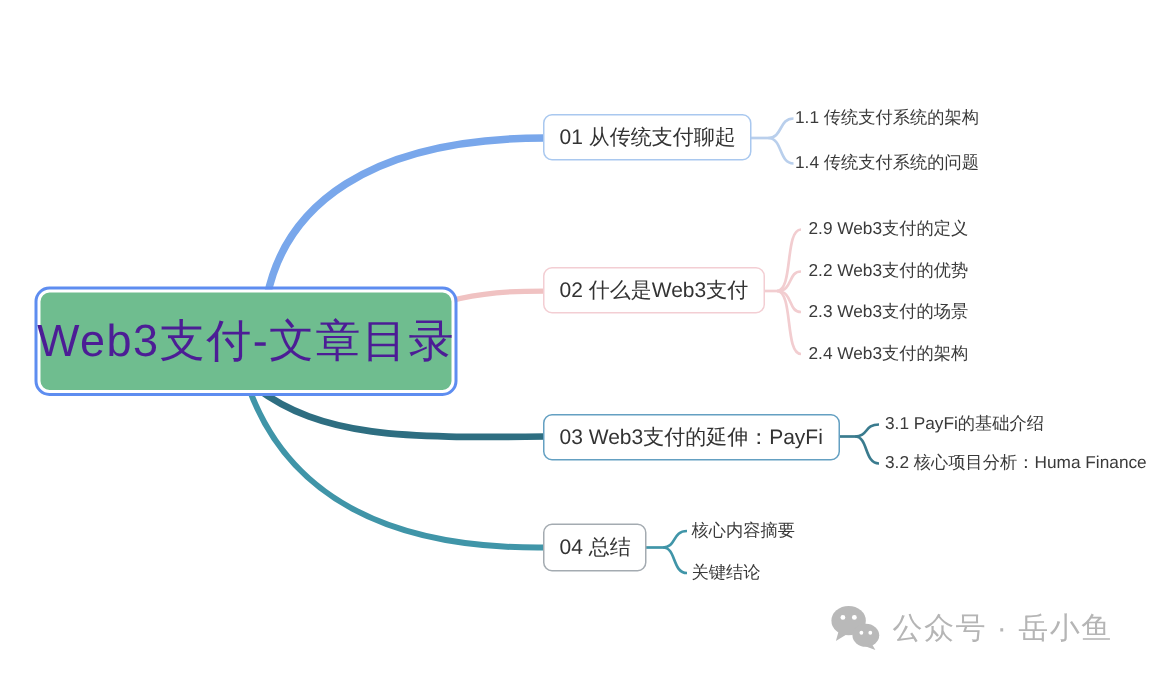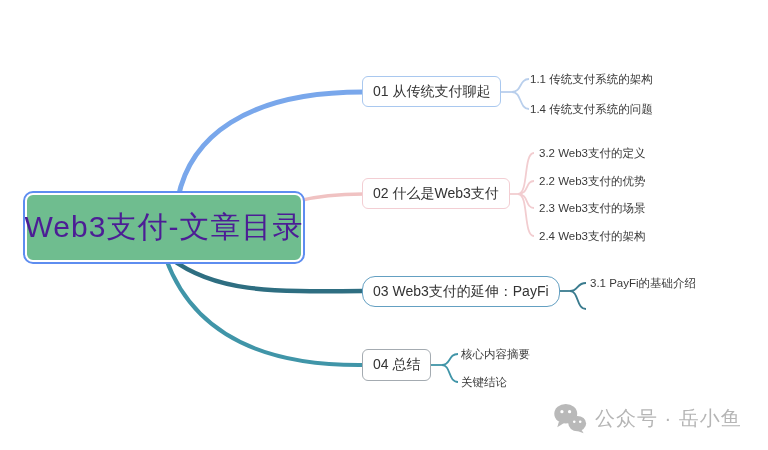--- a/index.html
+++ b/index.html
@@ -13,21 +13,21 @@
     left:25px;top:193px;width:278px;height:69px;justify-content:center;
     background:#6fbd8f;border:2px solid #ffffff;outline:2px solid #5e8df0;
     border-radius:8px;color:#4c1d95;font-size:30px;letter-spacing:1px;
   }
   .branch-node{
     background:#ffffff;border-radius:6px;color:#333333;font-size:14px;
     padding:0 10px;height:31px;border:1px solid #ccc;
   }
   .b1{left:362px;top:76px;border-color:#a9c8ef;}
   .b2{left:362px;top:178px;border-color:#f3ced3;}
-  .b3{left:362px;top:276px;border-color:#64a0c2;border-radius:13px;}
+  .b3{left:362px;top:276px;border-color:#64a0c2;}
   .b4{left:362px;top:349px;border-color:#a4abb1;height:32px;}
   .leaf{
     position:absolute;z-index:2;font-size:11.5px;color:#3a3a3a;line-height:16px;white-space:nowrap;
   }
   .watermark{
     position:absolute;left:553px;top:402px;z-index:2;display:flex;align-items:center;gap:8px;
   }
   .watermark-text{font-size:20px;color:#b5b5b5;letter-spacing:1px;font-weight:500;}
 </style>
 </head>
@@ -82,26 +82,27 @@
   <div class="node branch-node b3">
     <span>03 Web3支付的延伸：PayFi</span>
   </div>
   <div class="node branch-node b4">
     <span>04 总结</span>
   </div>
 
   <div class="leaf" style="left:530px;top:71px;">1.1 传统支付系统的架构</div>
   <div class="leaf" style="left:530px;top:101px;">1.4 传统支付系统的问题</div>
 
-  <div class="leaf" style="left:539px;top:145px;">3.2 Web3支付的定义</div>
+  <div class="leaf" style="left:539px;top:145px;">2.9 Web3支付的定义</div>
   <div class="leaf" style="left:539px;top:173px;">2.2 Web3支付的优势</div>
   <div class="leaf" style="left:539px;top:200px;">2.3 Web3支付的场景</div>
   <div class="leaf" style="left:539px;top:228px;text-align:center;">2.4 Web3支付的架构</div>
 
   <div class="leaf" style="left:590px;top:275px;text-align:right;">3.1 PayFi的基础介绍</div>
+  <div class="leaf" style="left:590px;top:301px;">3.2 核心项目分析：Huma Finance</div>
 
   <div class="leaf" style="left:461px;top:346px;">核心内容摘要</div>
   <div class="leaf" style="left:461px;top:374px;">关键结论</div>
 
   <div class="watermark">
     <svg width="34" height="32" viewBox="0 0 40 36">
       <g fill="#b9b9b9">
         <ellipse cx="15" cy="13" rx="13.5" ry="11.5"></ellipse>
         <path d="M 7 22 L 5 29 L 13 24 Z"></path>
         <ellipse cx="28.5" cy="24.5" rx="10.5" ry="9"></ellipse>

